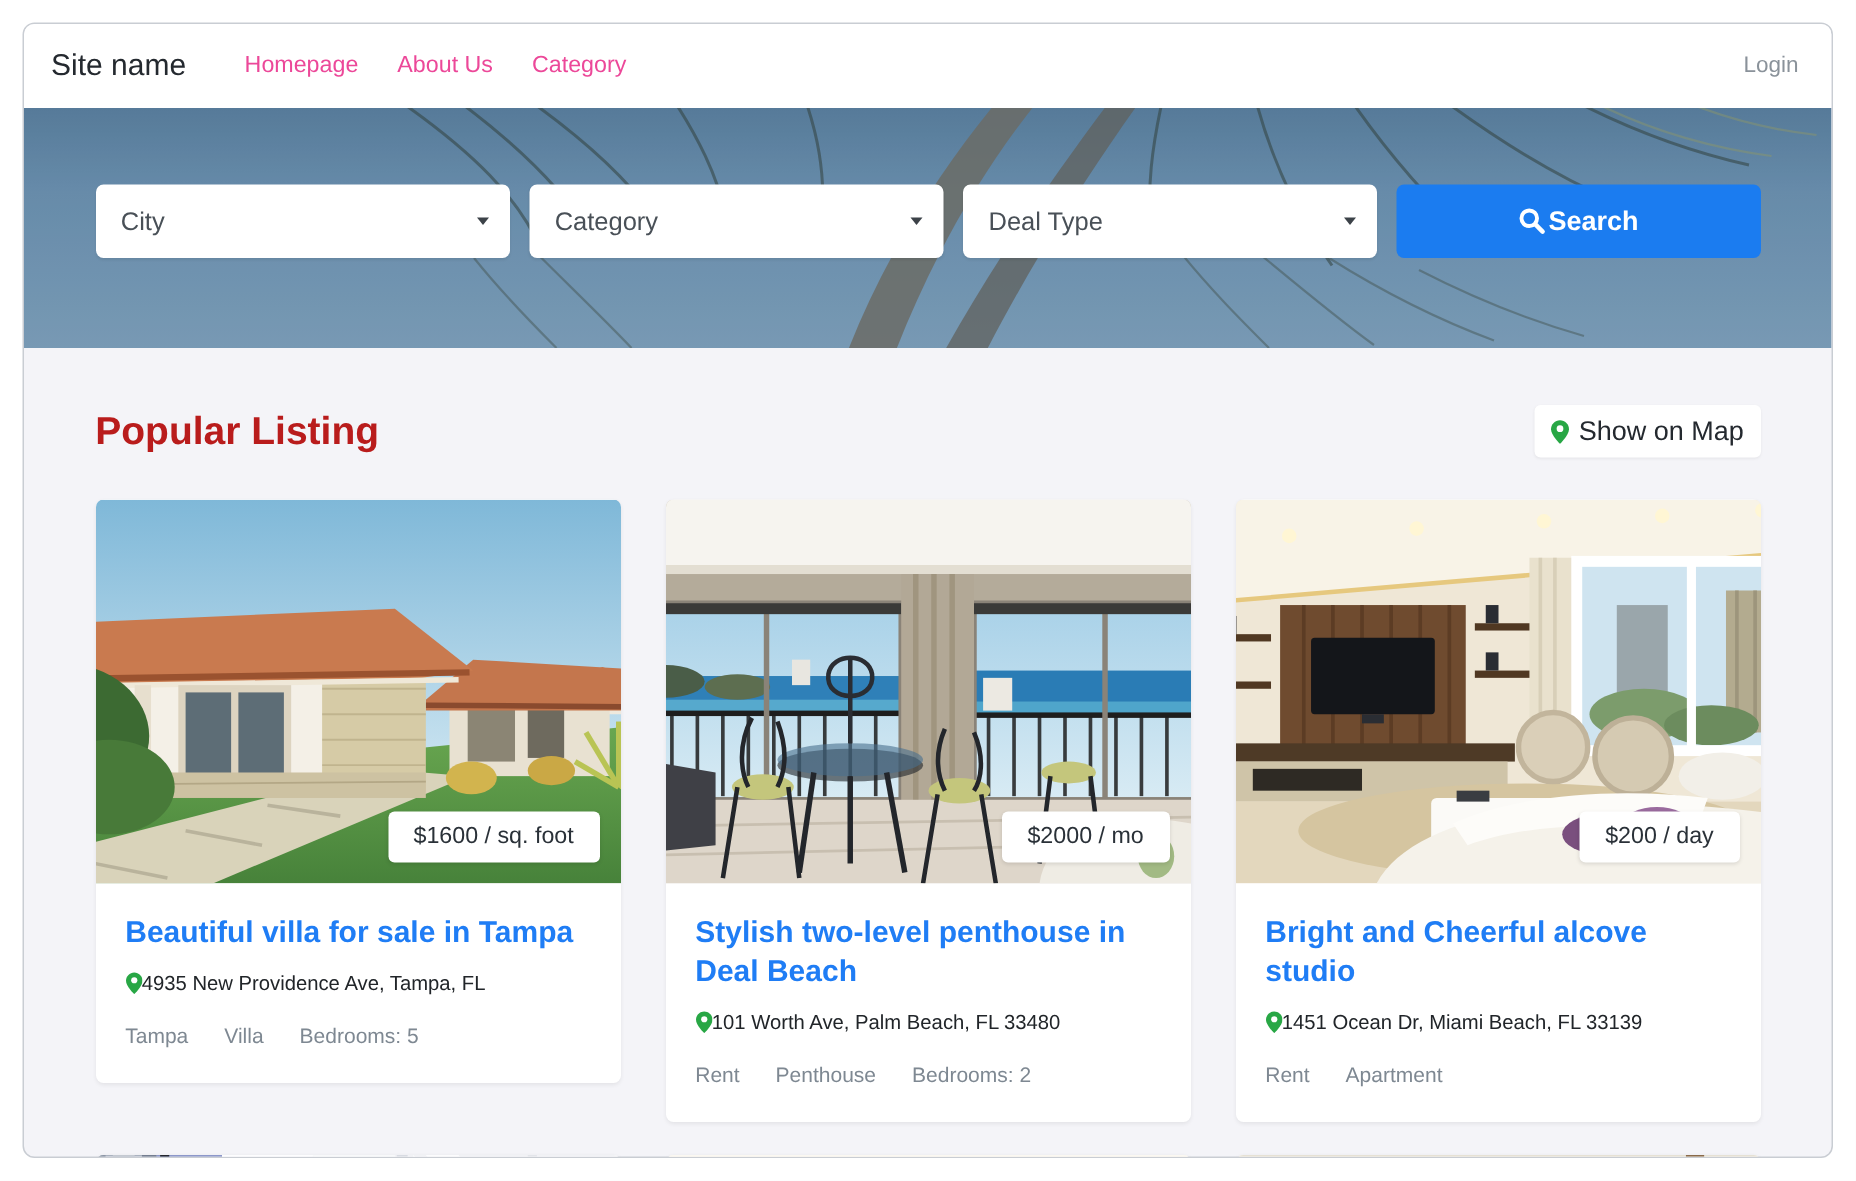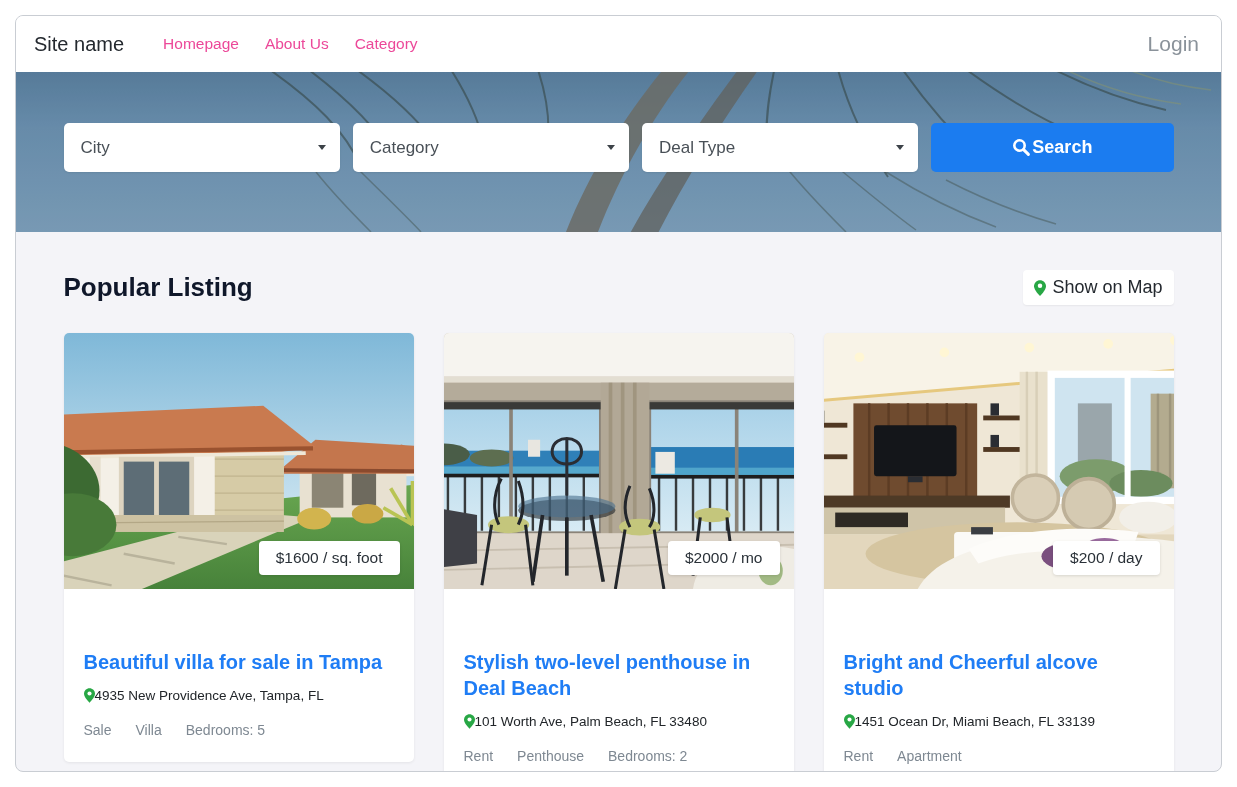--- a/index.html
+++ b/index.html
@@ -14,51 +14,51 @@
   html,body{width:1237px;height:787px;overflow:hidden;background:#fff;
     font-family:"Liberation Sans",sans-serif;color:var(--text-dark);}
   .frame{position:absolute;left:15px;top:15px;width:1207px;height:757px;
     border:1px solid #c9cdd3;border-radius:8px;overflow:hidden;background:var(--page-bg);}
   
   .navbar{height:56px;background:#fff;display:flex;align-items:center;padding:0 18px;}
   .brand{font-size:20px;color:var(--text-dark);text-decoration:none;cursor:pointer;}
   .nav-links{display:flex;list-style:none;margin-left:28px;gap:4px;}
   .nav-links span{display:block;padding:6px 11px;font-size:15.5px;color:#ec4899;cursor:pointer;}
   .nav-right{margin-left:auto;}
-  .nav-right span{font-size:21px;color:#8a929a;cursor:pointer;padding:6px 4px;}
+  .nav-right span{font-size:15px;color:#8a929a;cursor:pointer;padding:6px 4px;}
   
   .hero{position:relative;height:160px;overflow:hidden;background:#7a9cba;}
   .hero svg.bg{position:absolute;inset:0;width:100%;height:100%;display:block;}
   .search-row{position:absolute;left:50%;transform:translateX(-50%);top:51px;
     width:1140px;padding:0 15px;display:flex;gap:13px;}
   .select{flex:1;position:relative;height:49px;background:#fff;border-radius:5px;
     display:flex;align-items:center;padding:0 17px;font-size:17px;color:#495057;
     cursor:pointer;box-shadow:0 1px 2px rgba(0,0,0,.08);}
   .caret{position:absolute;right:14px;top:22px;width:0;height:0;
     border-left:4px solid transparent;border-right:4px solid transparent;
     border-top:5px solid #3c4248;}
   .btn-search{flex:1;height:49px;border:none;border-radius:5px;background:var(--accent-blue);
     color:#fff;font-size:18px;font-weight:700;display:flex;align-items:center;
     justify-content:center;gap:1px;cursor:pointer;font-family:"Liberation Sans",sans-serif;}
   
   .main{padding-top:38px;}
   .container{width:1140px;margin:0 auto;padding:0 15px;}
   .listing-head{display:flex;align-items:center;justify-content:space-between;}
-  .listing-title{font-size:26px;font-weight:700;color:#0f172a;}
+  .listing-title{font-size:26px;font-weight:700;color:#b91c1c;}
   .show-map{display:flex;align-items:center;gap:6px;background:#fff;border:none;
     border-radius:4px;padding:7px 11px;font-size:18px;color:var(--text-dark);
     cursor:pointer;box-shadow:0 1px 2px rgba(0,0,0,.06);font-family:"Liberation Sans",sans-serif;}
   .cards{display:flex;gap:30px;margin-top:28px;align-items:flex-start;}
   .card{width:350px;background:#fff;border-radius:5px;overflow:hidden;
     box-shadow:0 1px 3px rgba(0,0,0,.07);}
   .card-img{position:relative;height:256px;overflow:hidden;cursor:pointer;}
   .card-img svg{display:block;width:100%;height:100%;}
   .price-badge{position:absolute;right:14px;bottom:14px;background:#fff;border-radius:4px;
     padding:8px 17px;font-size:15.5px;color:#2a3138;box-shadow:0 1px 3px rgba(0,0,0,.12);}
-  .card-body{padding:20px 20px 24px;margin-top:40px;}
+  .card-body{padding:20px 20px 24px;}
   .card-title{font-size:20px;line-height:26px;font-weight:700;color:var(--title-blue);
     cursor:pointer;margin-bottom:13px;}
   .card-addr{display:flex;align-items:center;gap:0;font-size:13.5px;color:#212529;
     margin-bottom:19px;}
   .card-tags{display:flex;gap:24px;font-size:14px;color:var(--text-muted);}
   .row2{margin-top:22px;}
   .pin{flex:0 0 auto;}
 </style>
 </head>
 <body>
@@ -241,21 +241,21 @@
           <div class="card-body">
             <h3 class="card-title">Beautiful villa for sale in Tampa</h3>
             <div class="card-addr">
               <svg class="pin" width="11" height="15" viewBox="0 0 16 21">
                 <path d="M8 0C3.6 0 0 3.6 0 8c0 5.4 8 13 8 13s8-7.6 8-13c0-4.4-3.6-8-8-8z" fill="var(--pin-green)"></path>
                 <circle cx="8" cy="7.6" r="3" fill="#fff"></circle>
               </svg>
               <span>4935 New Providence Ave, Tampa, FL</span>
             </div>
             <div class="card-tags">
-              <span>Sale</span>
+              <span>Tampa</span>
               <span>Villa</span>
               <span>Bedrooms: 5</span>
             </div>
           </div>
         </article>
 
         <article class="card">
           <div class="card-img">
             <svg viewBox="0 0 350 211" preserveAspectRatio="xMidYMid slice">
               <defs>

